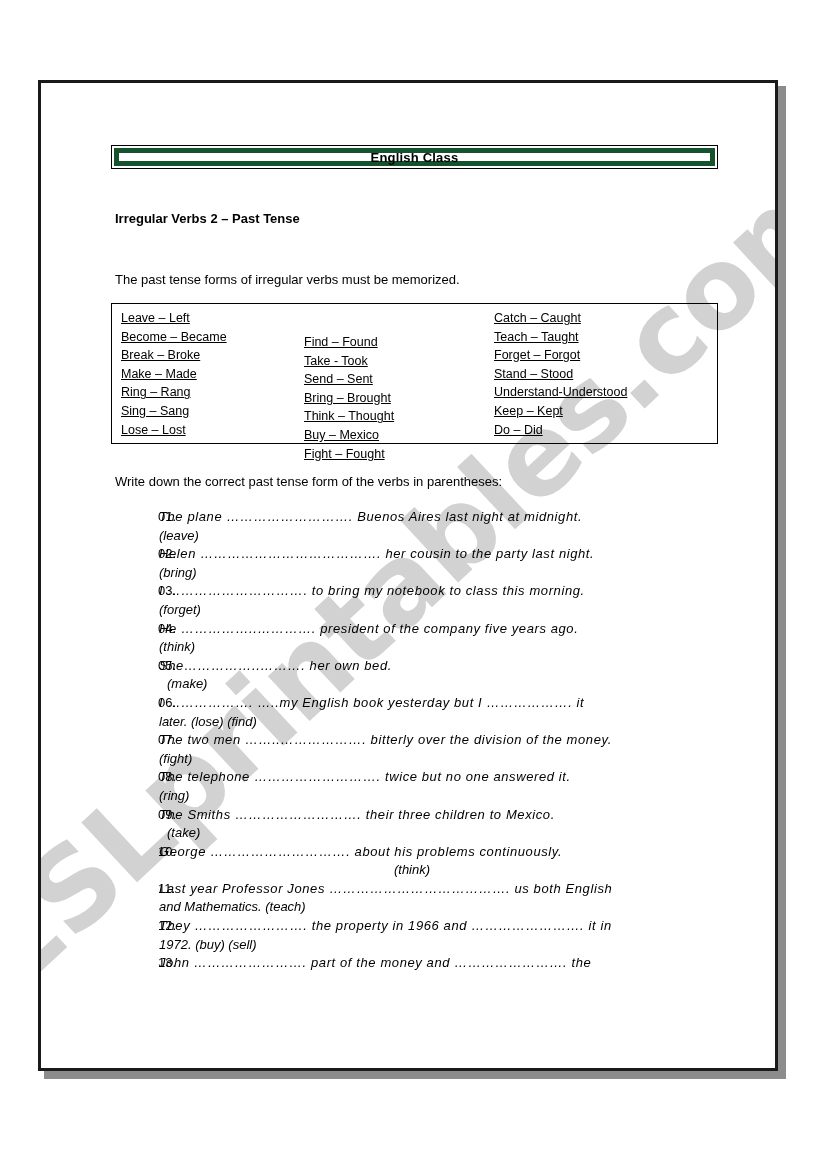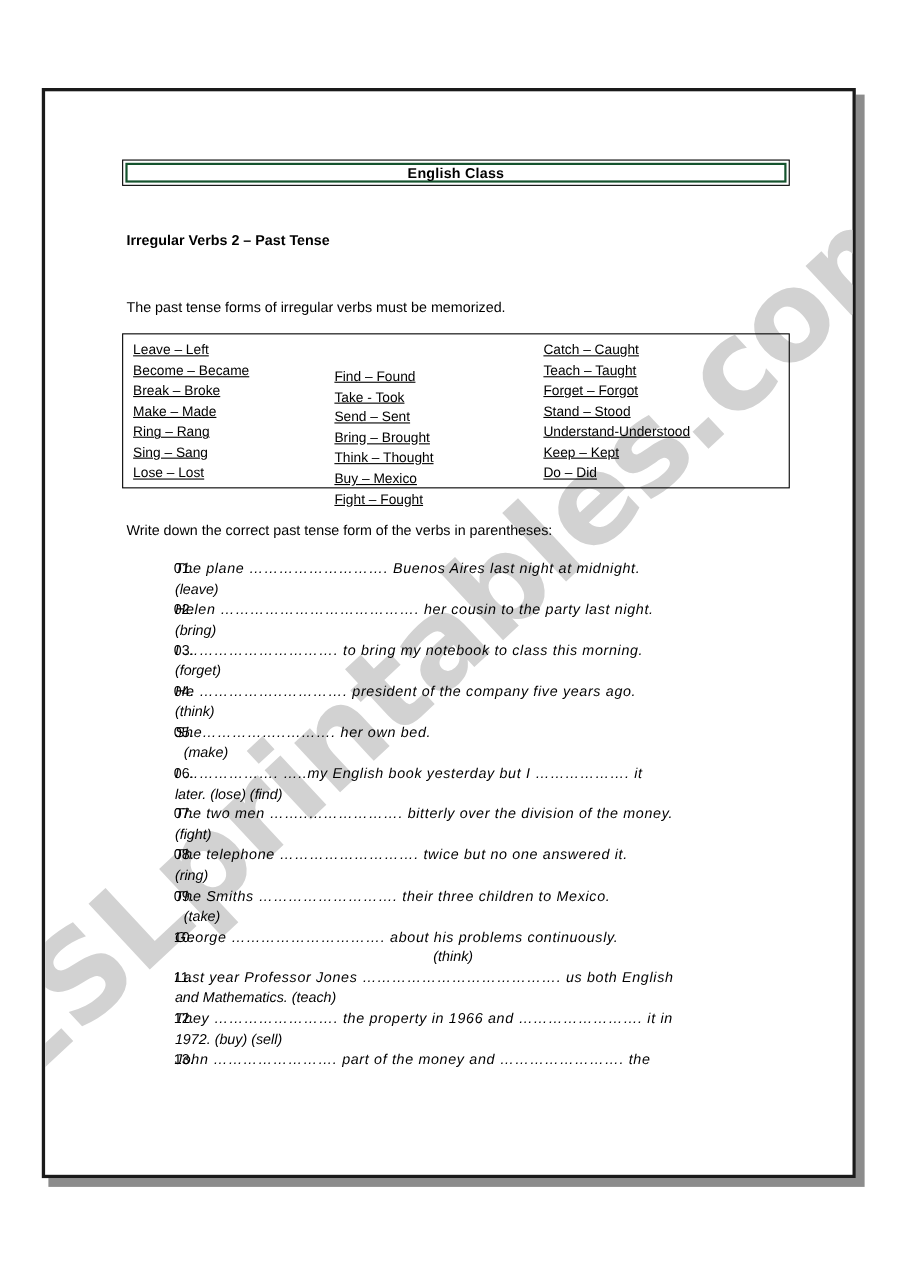--- a/index.html
+++ b/index.html
@@ -79,21 +79,21 @@
     border: 1px solid #000000;
     box-sizing: border-box;
     background: transparent;
   }
   .title-box-inner {
     position: absolute;
     left: 2px;
     top: 2px;
     right: 2px;
     bottom: 2px;
-    border: 2px solid #14532d;
+    border: 5px solid #14532d;
     box-sizing: border-box;
     display: flex;
     align-items: center;
     justify-content: center;
   }
   .title-text {
     font-size: 13px;
     font-weight: 700;
     color: #000000;
     letter-spacing: 0.2px;

